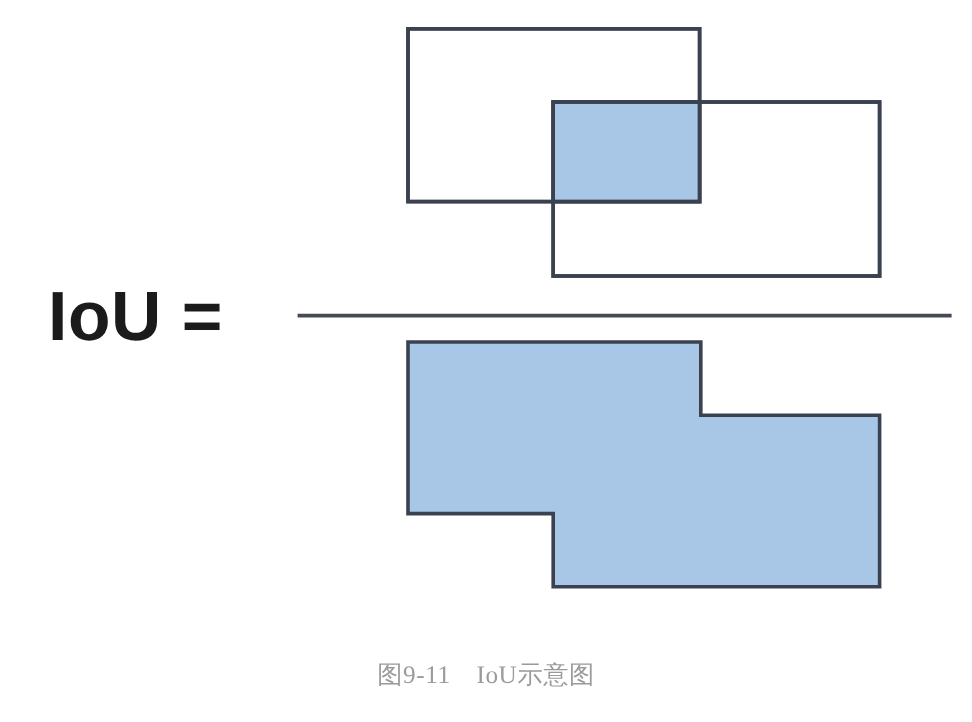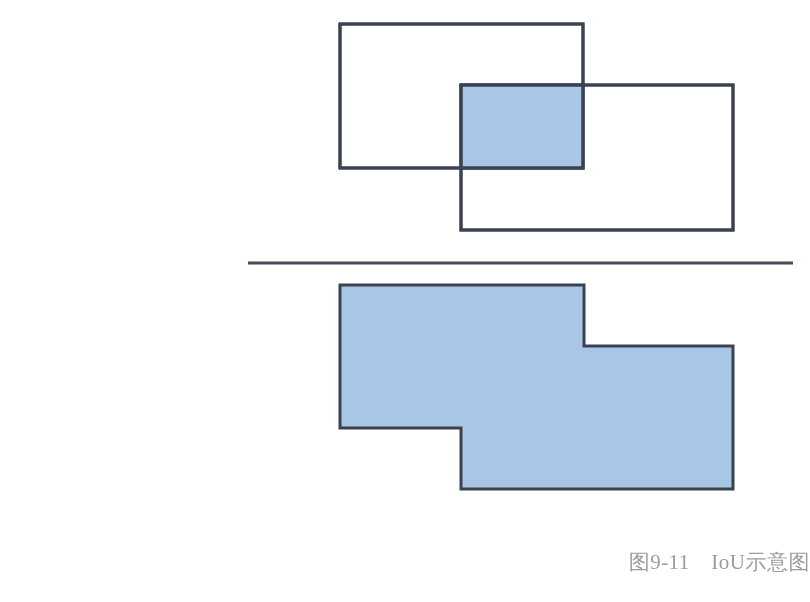--- a/index.html
+++ b/index.html
@@ -38,21 +38,21 @@
     font-weight: 600;
     letter-spacing: 0.5px;
     color: #1b1b1b;
     white-space: pre;
   }
   .caption {
     position: absolute;
     left: 0;
     top: 548px;
     width: 810px;
-    text-align: right;
+    text-align: center;
     font-family: "Liberation Serif", "DejaVu Serif", serif;
     font-size: 21px;
     color: #9b9b9b;
     letter-spacing: 0.5px;
     white-space: pre;
   }
 </style>
 </head>
 <body>
 
@@ -69,16 +69,17 @@
       <rect x="461" y="85" width="272" height="145" fill="none" stroke="#3a4250" stroke-width="3"></rect>
     </g>
 
     <line x1="248" y1="263" x2="793" y2="263" stroke="#444b55" stroke-width="3" stroke-linecap="butt"></line>
 
     <g>
       <polygon points="340,285 584,285 584,346 733,346 733,489 461,489 461,428 340,428" fill="#a8c6e6" stroke="#3a4250" stroke-width="3" stroke-linejoin="miter"></polygon>
     </g>
   </svg>
 
+  <div class="formula-label">IoU =</div>
 
   <div class="caption">图9-11　IoU示意图</div>
 
 </div>
 
 </body></html>

